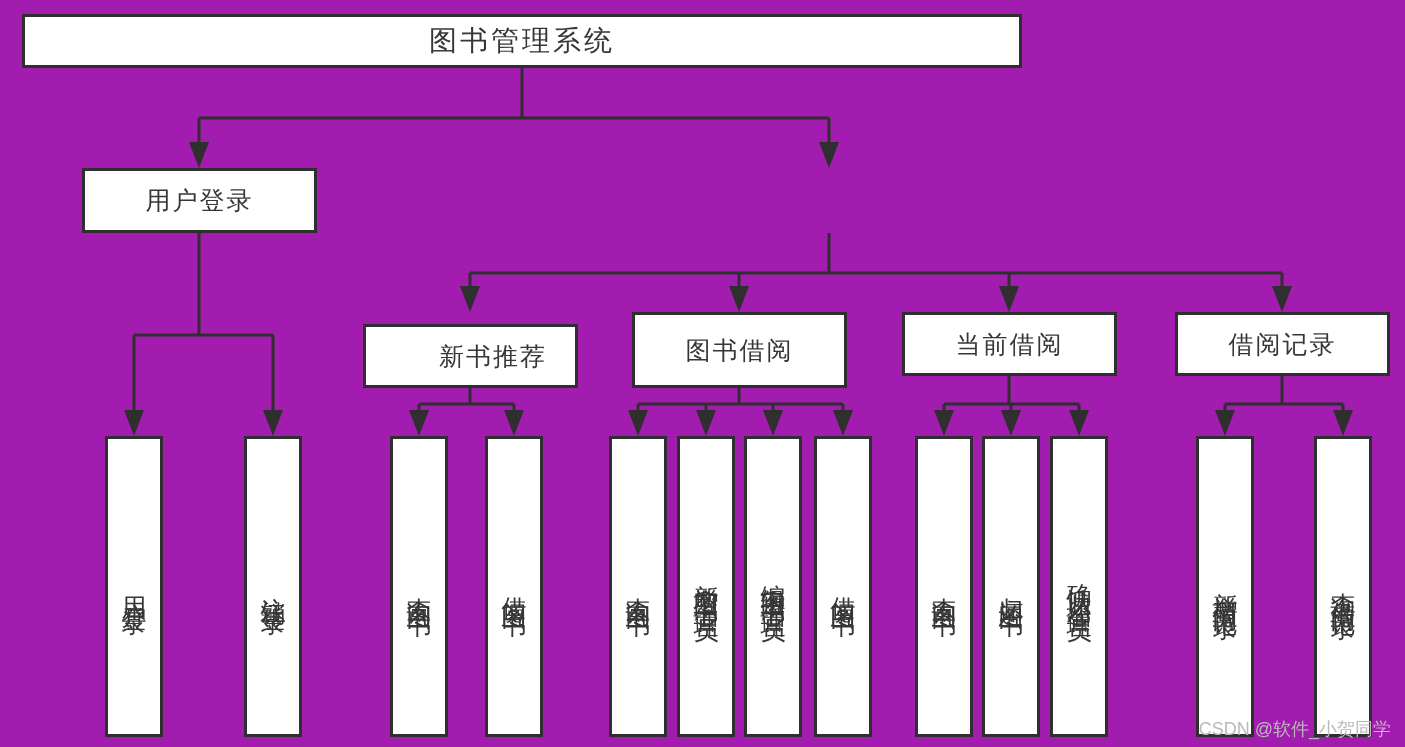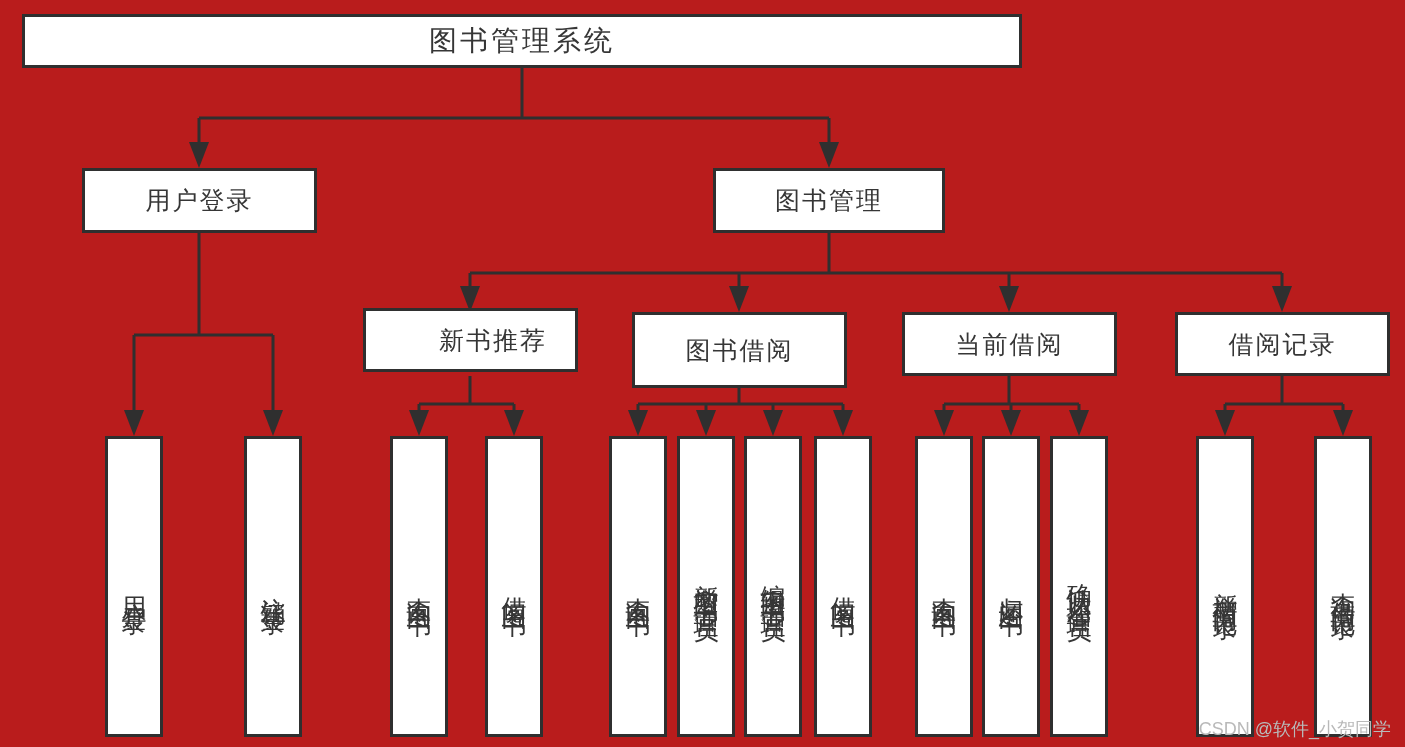--- a/index.html
+++ b/index.html
@@ -1,20 +1,20 @@
 <!DOCTYPE html>
 <html><head>
 <meta charset="utf-8">
 <style>
   html, body { margin: 0; padding: 0; background: #ffffff; }
   .canvas {
     position: relative;
     width: 1405px;
     height: 747px;
-    background: #b91c1c;
+    background: #a21caf;
     font-family: "Liberation Sans", sans-serif;
     overflow: hidden;
   }
   .connectors {
     position: absolute;
     left: 0; top: 0;
     width: 1405px; height: 747px;
   }
   .node {
     position: absolute;
@@ -96,25 +96,22 @@
     </g>
   </svg>
 
   <div class="node h root" style="left:22px; top:14px; width:1000px; height:54px;">
     <span>图书管理系统</span>
   </div>
 
   <div class="node h" style="left:82px; top:168px; width:235px; height:65px;">
     <span>用户登录</span>
   </div>
-  <div class="node h" style="left:713px; top:168px; width:232px; height:65px;">
-    <span>图书管理</span>
-  </div>
 
-  <div class="node h" style="left:363px; top:308px; width:215px; height:64px;padding-left:45px;">
+  <div class="node h" style="left:363px; top:324px; width:215px; height:64px;padding-left:45px;">
     <span>新书推荐</span>
   </div>
   <div class="node h" style="left:632px; top:312px; width:215px; height:76px;">
     <span>图书借阅</span>
   </div>
   <div class="node h" style="left:1175px; top:312px; width:215px; height:64px;">
     <span>借阅记录</span>
   </div>
   <div class="node h" style="left:902px; top:312px; width:215px; height:64px;">
     <span>当前借阅</span>

